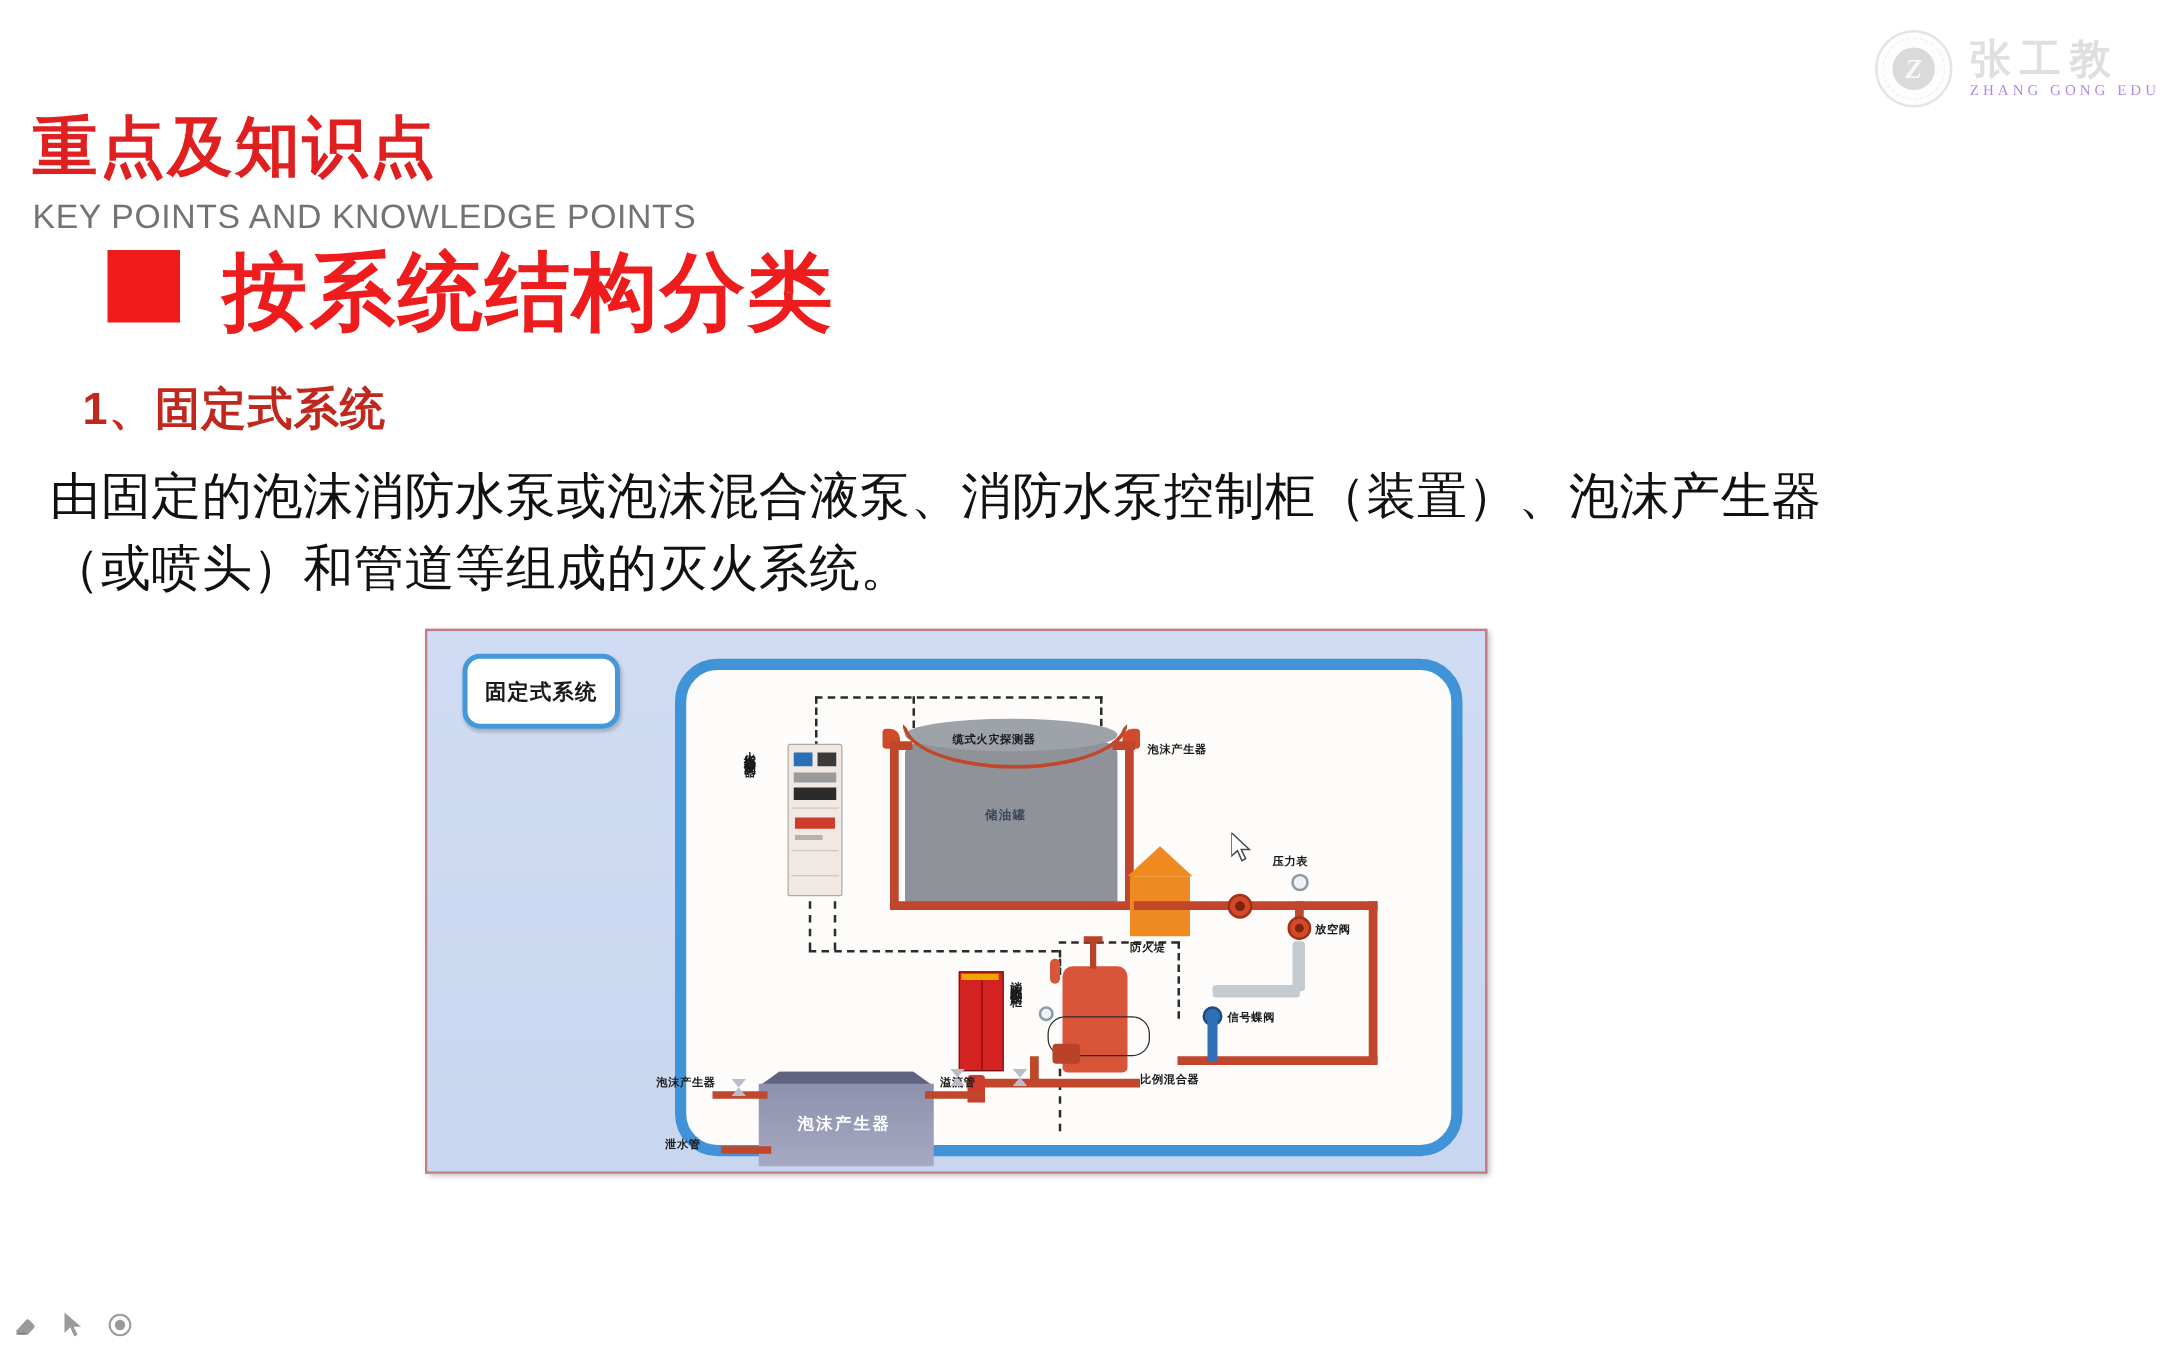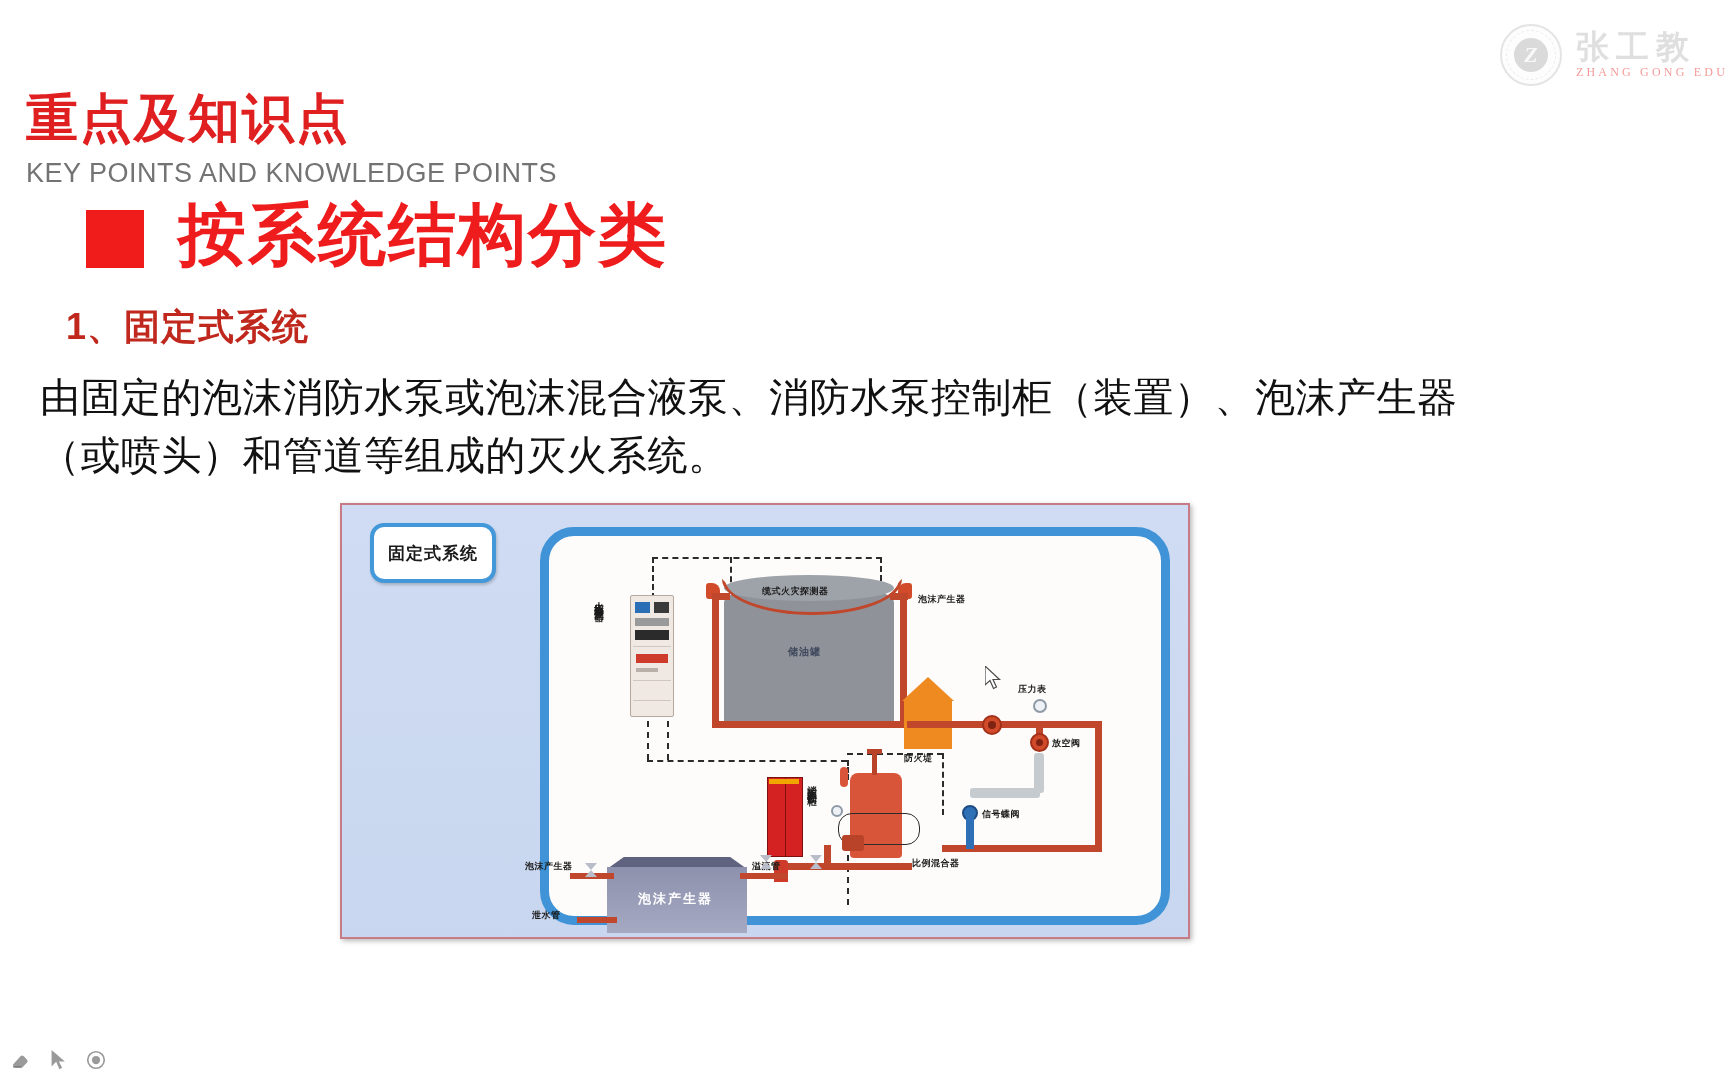--- a/index.html
+++ b/index.html
@@ -63,21 +63,21 @@
     font-size: 33px;
     letter-spacing: 7px;
     color: #c6c6c6;
     font-weight: bold;
     line-height: 1.05;
     white-space: nowrap;
   }
   .wm-en {
     font-size: 12px;
     letter-spacing: 3.2px;
-    color: #ef4444;
+    color: #6d28d9;
     line-height: 1.3;
     white-space: nowrap;
     font-family: "Liberation Serif", serif;
   }
 
   
   .kv-title {
     position: absolute;
     left: 26px;
     top: 92px;
@@ -96,21 +96,21 @@
     color: #737373;
     letter-spacing: 0.5px;
     white-space: nowrap;
   }
 
   .section-heading {
     position: absolute;
     left: 42px;
     top: 200px;
     display: flex;
-    align-items: flex-end;
+    align-items: flex-start;
     gap: 34px;
     padding-left: 44px;
   }
   .bullet-square {
     width: 58px;
     height: 58px;
     background: #f01b1b;
     flex: 0 0 auto;
   }
   .section-heading-text {

